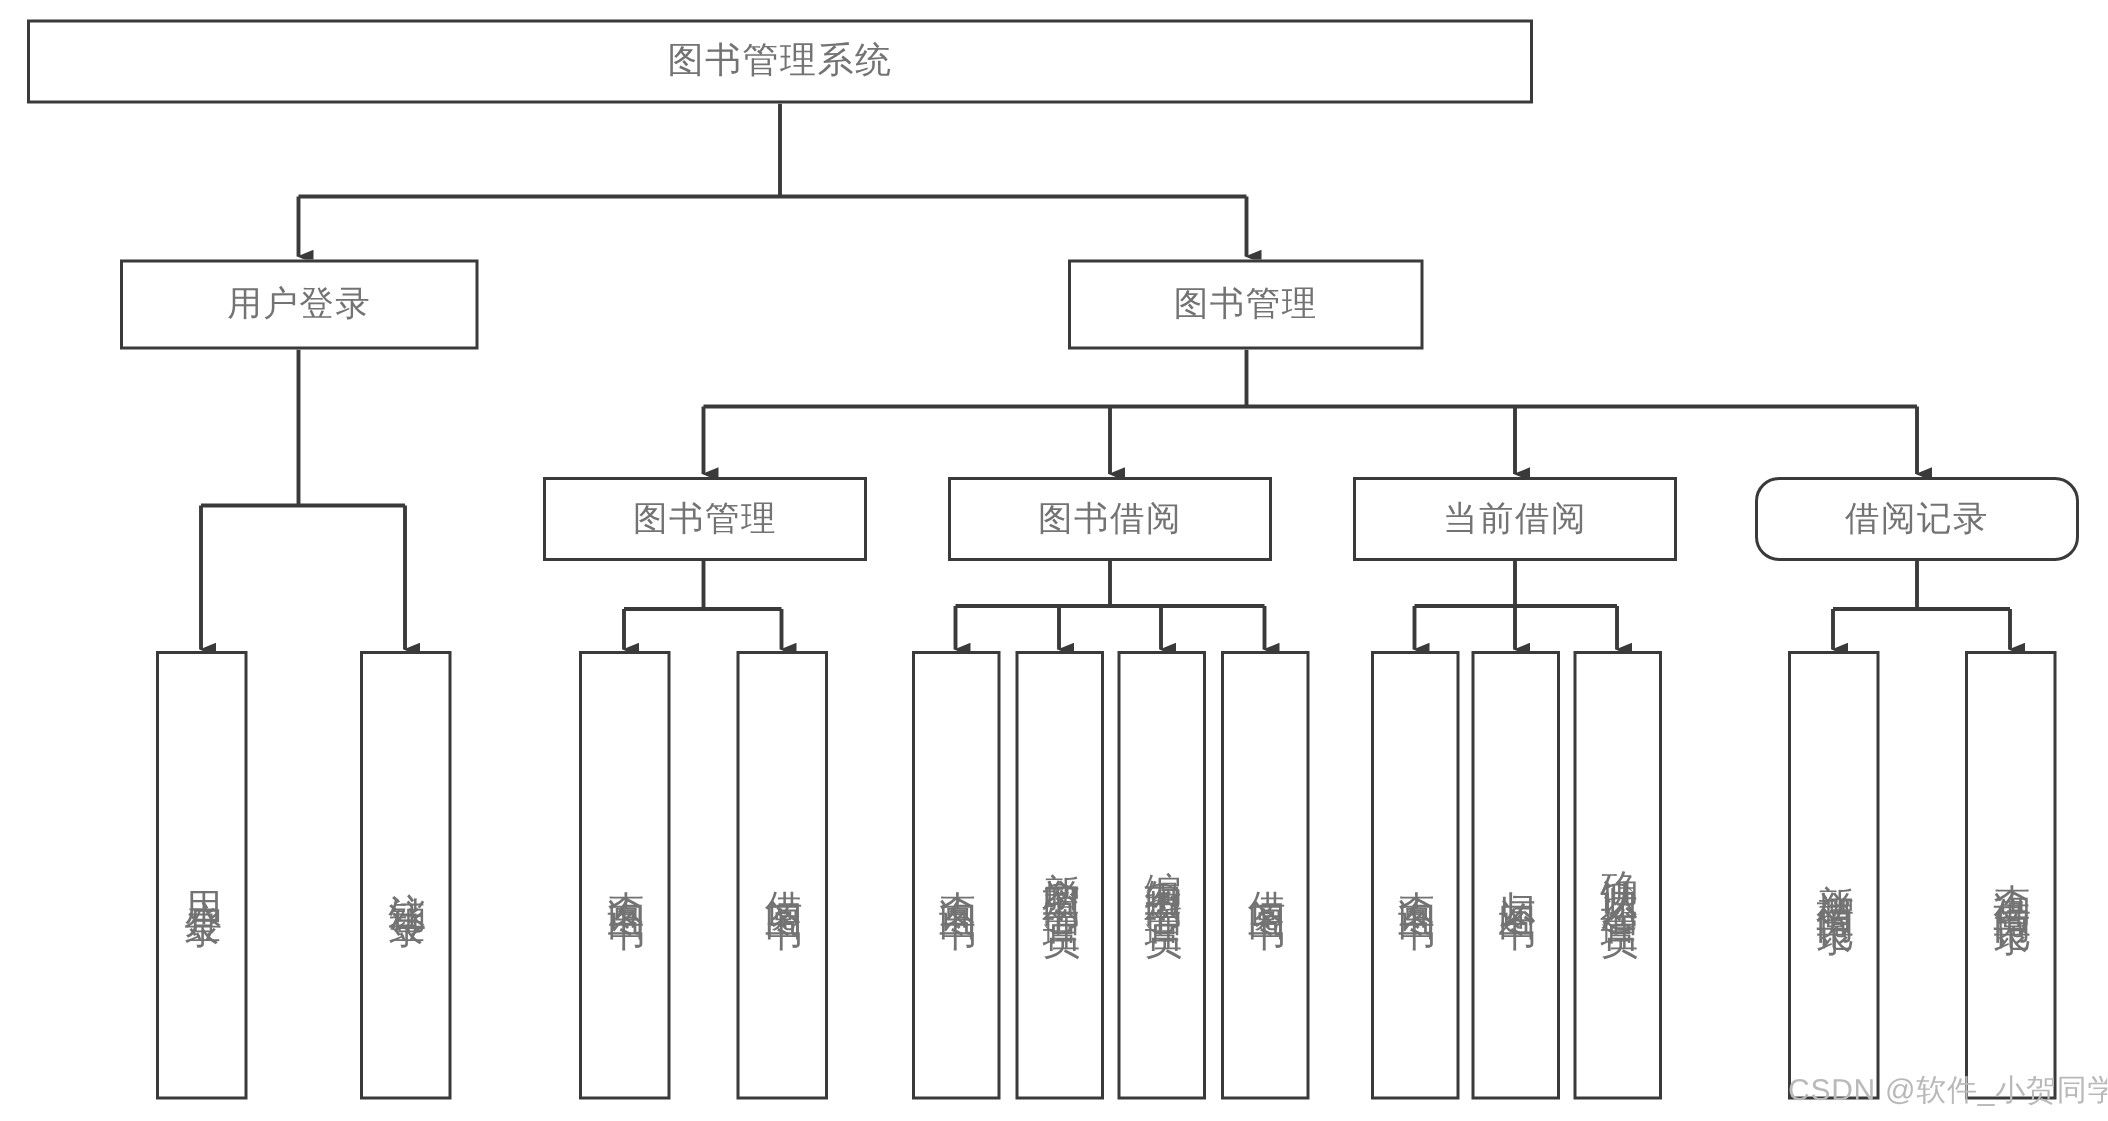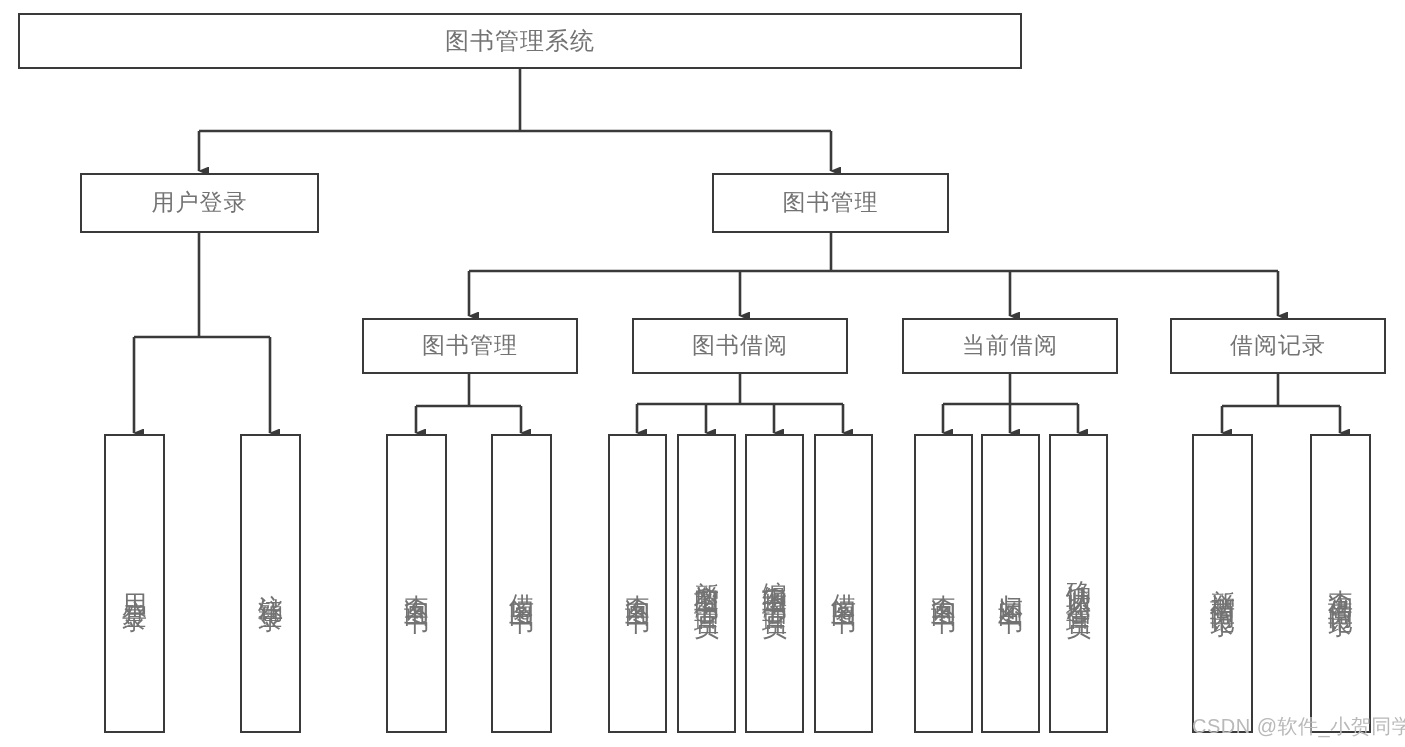--- a/index.html
+++ b/index.html
@@ -136,21 +136,21 @@
   </div>
 
   <div class="node node-h" style="left:902px; top:318px; width:216px; height:56px;">
     <span>当前借阅</span>
   </div>
 
   <div class="node node-h" style="left:632px; top:318px; width:216px; height:56px;">
     <span>图书借阅</span>
   </div>
 
-  <div class="node node-h" style="left:1170px; top:318px; width:216px; height:56px;">
+  <div class="node node-h" style="left:1170px; top:318px; width:216px; height:56px;border-radius:16px;">
     <span>借阅记录</span>
   </div>
 
   <div class="node node-v" style="left:104px; top:434px; width:61px; height:299px;">
     <span class="vlabel">用户登录</span>
   </div>
 
   <div class="node node-v" style="left:240px; top:434px; width:61px; height:299px;">
     <span class="vlabel">注销登录</span>
   </div>

